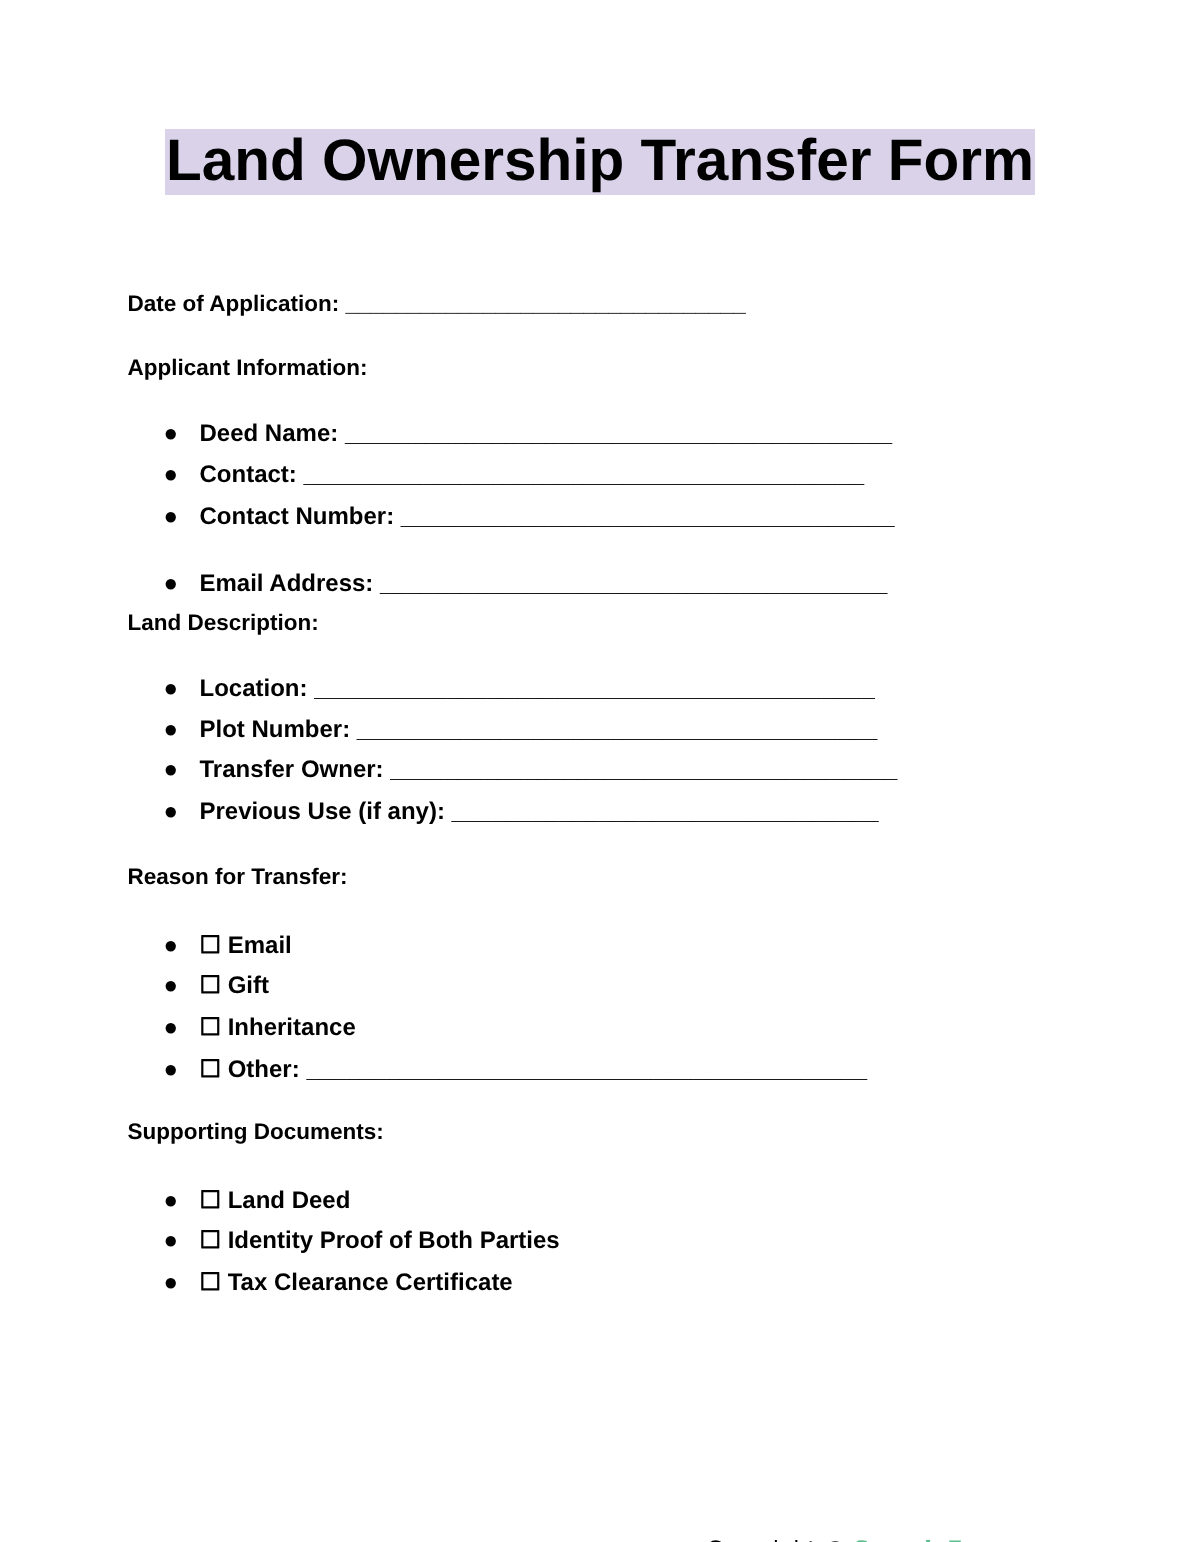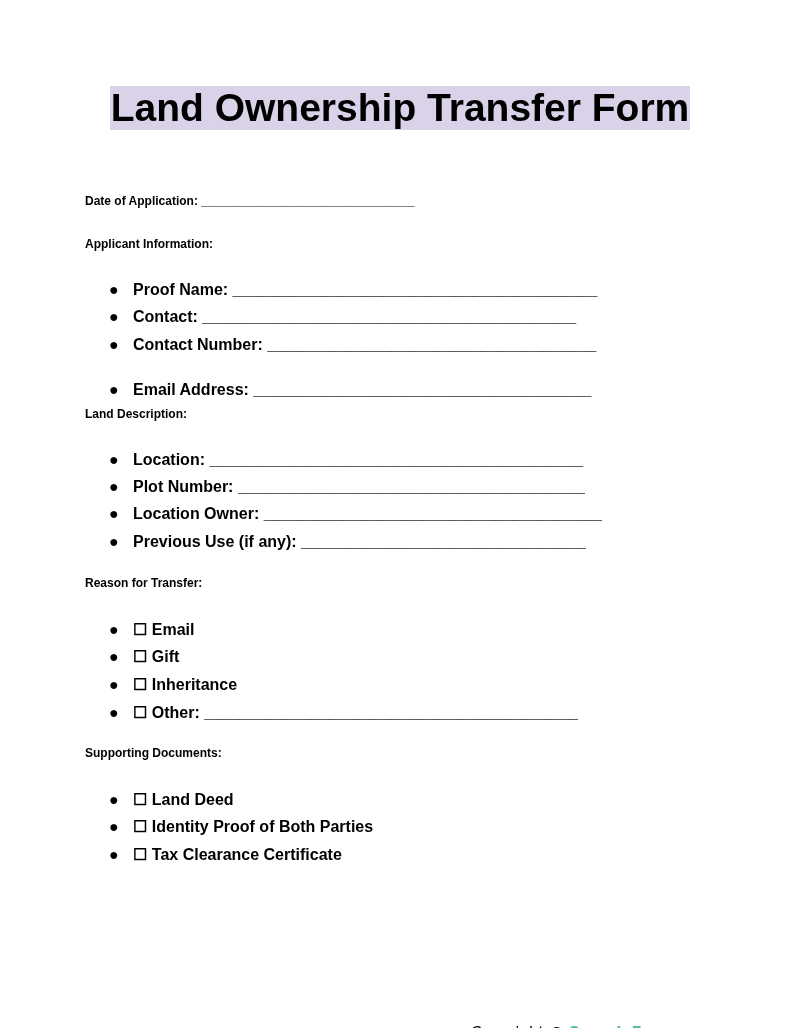--- a/index.html
+++ b/index.html
@@ -1,46 +1,46 @@
 <!DOCTYPE html>
 <html><head>
 <meta charset="utf-8">
 <style>
   html, body { margin:0; padding:0; background:#ffffff; }
   body { width:800px; height:1028px; position:relative; font-family:"Liberation Sans", sans-serif; color:#000; overflow:hidden; }
   .title-wrap { position:absolute; top:86px; left:0; width:800px; text-align:center; }
   .title { display:inline-block; background:#d9d2e9; font-size:39px; font-weight:bold; line-height:44px; padding:0 1px; }
-  .line { position:absolute; left:85px; font-size:12px; font-weight:bold; white-space:nowrap; }
+  .line { position:absolute; left:85px; font-size:15px; font-weight:bold; white-space:nowrap; }
   .bullet { position:absolute; left:109px; font-size:16px; font-weight:bold; white-space:nowrap; }
   .bullet .dot { display:inline-block; width:24px; }
   .footer { position:absolute; top:1024px; left:471px; font-size:15px; font-family:"DejaVu Sans", sans-serif; color:#000; white-space:nowrap; }
   .footer .brand { color:#5cbf8f; font-weight:bold; text-decoration:underline; }
 </style>
 </head>
 <body>
 
 <div class="title-wrap">
   <span class="title">Land Ownership Transfer Form</span>
 </div>
 
 <div class="line" style="top:194px">
   <span>Date of Application:</span>
   <span>________________________________</span>
 </div>
 
 <div class="line" style="top:237px">Applicant Information:</div>
-<div class="bullet" style="top:281px"><span class="dot">●</span><span>Proof Name:</span> <span>_________________________________________</span></div>
+<div class="bullet" style="top:281px"><span class="dot">●</span><span>Deed Name:</span> <span>_________________________________________</span></div>
 <div class="bullet" style="top:308px"><span class="dot">●</span><span>Contact:</span> <span>__________________________________________</span></div>
 <div class="bullet" style="top:336px"><span class="dot">●</span><span>Contact Number:</span> <span>_____________________________________</span></div>
 <div class="bullet" style="top:381px"><span class="dot">●</span><span>Email Address:</span> <span>______________________________________</span></div>
 
 <div class="line" style="top:407px">Land Description:</div>
 <div class="bullet" style="top:451px"><span class="dot">●</span><span>Location:</span> <span>__________________________________________</span></div>
 <div class="bullet" style="top:478px"><span class="dot">●</span><span>Plot Number:</span> <span>_______________________________________</span></div>
-<div class="bullet" style="top:505px"><span class="dot">●</span><span>Location Owner:</span> <span>______________________________________</span></div>
+<div class="bullet" style="top:505px"><span class="dot">●</span><span>Transfer Owner:</span> <span>______________________________________</span></div>
 <div class="bullet" style="top:533px"><span class="dot">●</span><span>Previous Use (if any):</span> <span>________________________________</span></div>
 
 <div class="line" style="top:576px">Reason for Transfer:</div>
 <div class="bullet" style="top:620px"><span class="dot">●</span><span>☐</span> <span>Email</span></div>
 <div class="bullet" style="top:647px"><span class="dot">●</span><span>☐</span> <span>Gift</span></div>
 <div class="bullet" style="top:675px"><span class="dot">●</span><span>☐</span> <span>Inheritance</span></div>
 <div class="bullet" style="top:703px"><span class="dot">●</span><span>☐</span> <span>Other:</span> <span>__________________________________________</span></div>
 
 <div class="line" style="top:746px">Supporting Documents:</div>
 <div class="bullet" style="top:790px"><span class="dot">●</span><span>☐</span> <span>Land Deed</span></div>

